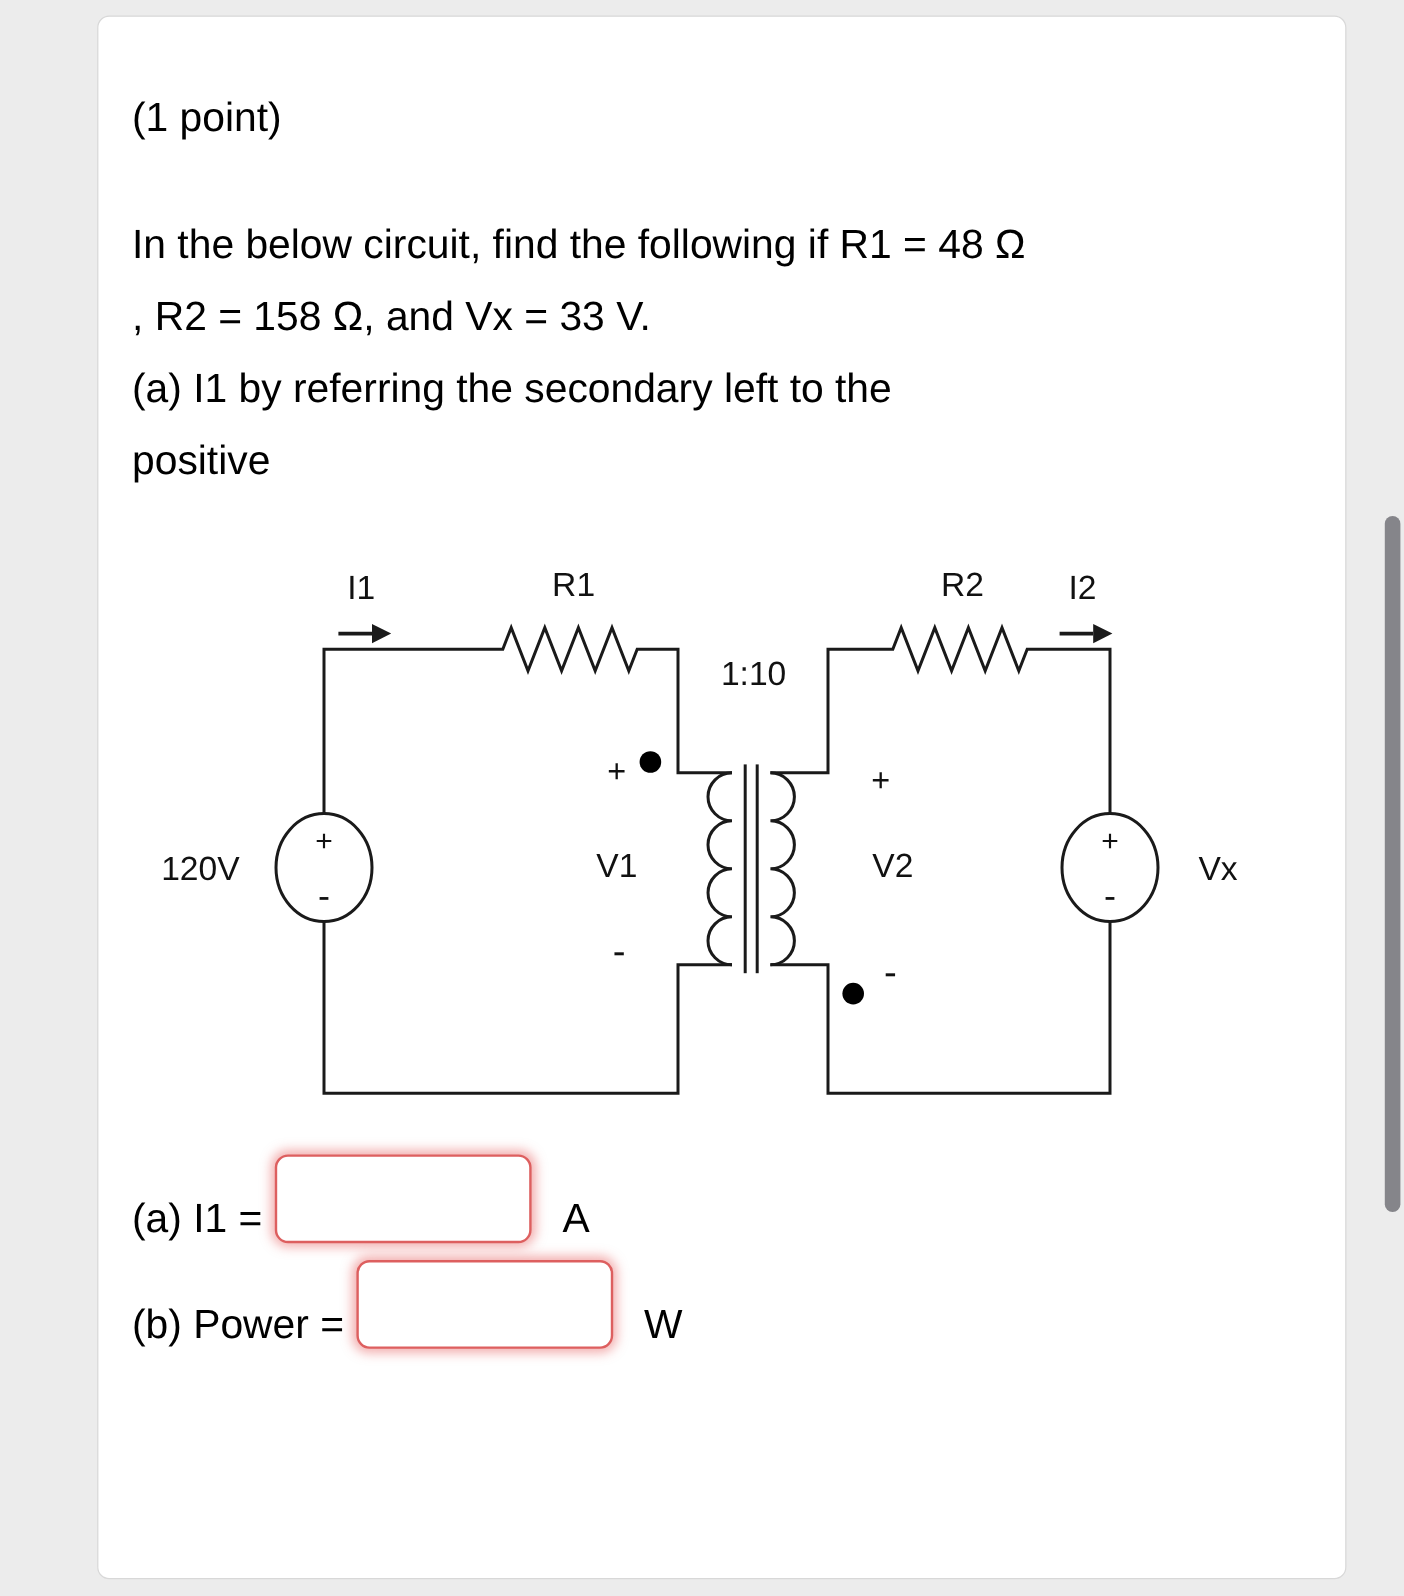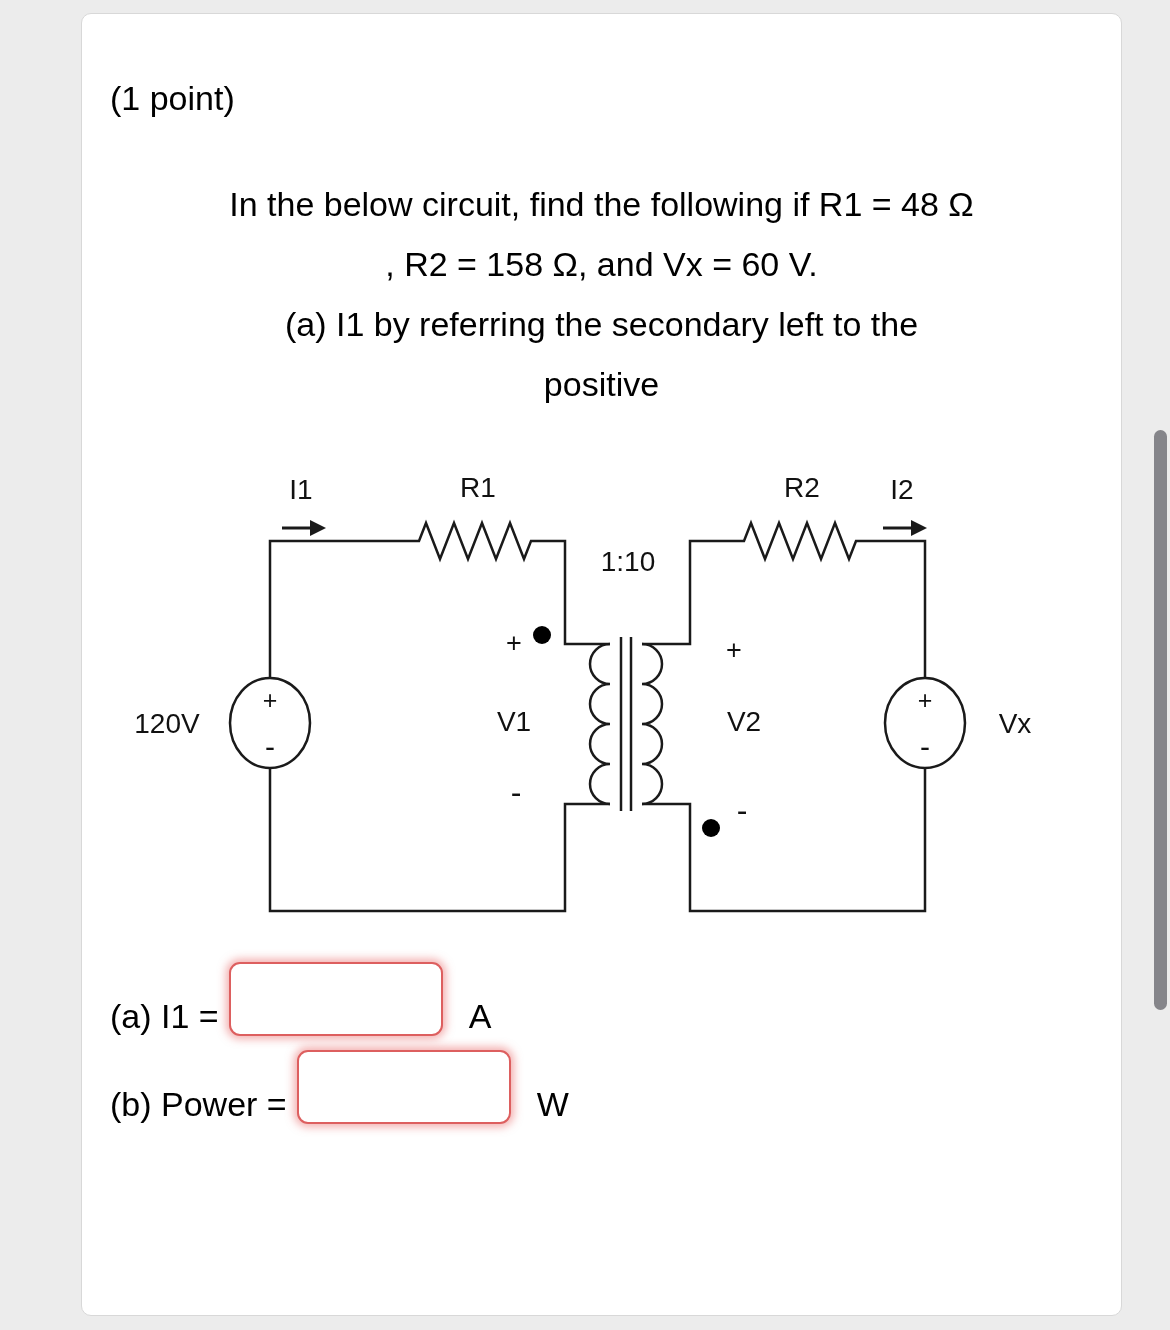--- a/index.html
+++ b/index.html
@@ -15,21 +15,21 @@
     position:absolute;
     left:81px; top:13px;
     width:1041px; height:1303px;
     background:#ffffff;
     border:1px solid #d8d8d8;
     border-radius:10px;
     padding:64px 28px 0 28px;
   }
   .points { font-size:34px; line-height:40px; }
   .problem { margin-top:56px; font-size:34px; }
-  .problem .line { line-height:60px; white-space:nowrap;text-align:center; }
+  .problem .line { line-height:60px; white-space:nowrap; }
   .diagram { margin-top:27px; width:950px; height:485px; background:#fff; }
   svg text { font-family:"Liberation Sans","DejaVu Sans",sans-serif; fill:#111; }
   .answers { margin-top:34px; }
   .answer-row { display:flex; align-items:flex-end; height:76px; }
   .row-b { margin-top:8px; height:80px; }
   .answer-row .lbl { font-size:34px; }
   .answer-input {
     width:214px; height:74px;
     margin-left:10px;
     border:2px solid #dd5f5f;
@@ -52,21 +52,21 @@
 </style>
 </head>
 <body>
 
 <div class="card">
 
   <div class="points">(1 point)</div>
 
   <div class="problem">
     <div class="line">In the below circuit, find the following if R1 = 48 Ω</div>
-    <div class="line">, R2 = 158 Ω, and Vx = 60 V.</div>
+    <div class="line">, R2 = 158 Ω, and Vx = 33 V.</div>
     <div class="line">(a) I1 by referring the secondary left to the</div>
     <div class="line">positive</div>
   </div>
 
   <div class="diagram">
     <svg width="950" height="485" viewBox="0 0 950 485">
       <g fill="none" stroke="#1a1a1a" stroke-width="2.5">
 
         <path d="M160,237 L160,100 L295,100"></path>
 

